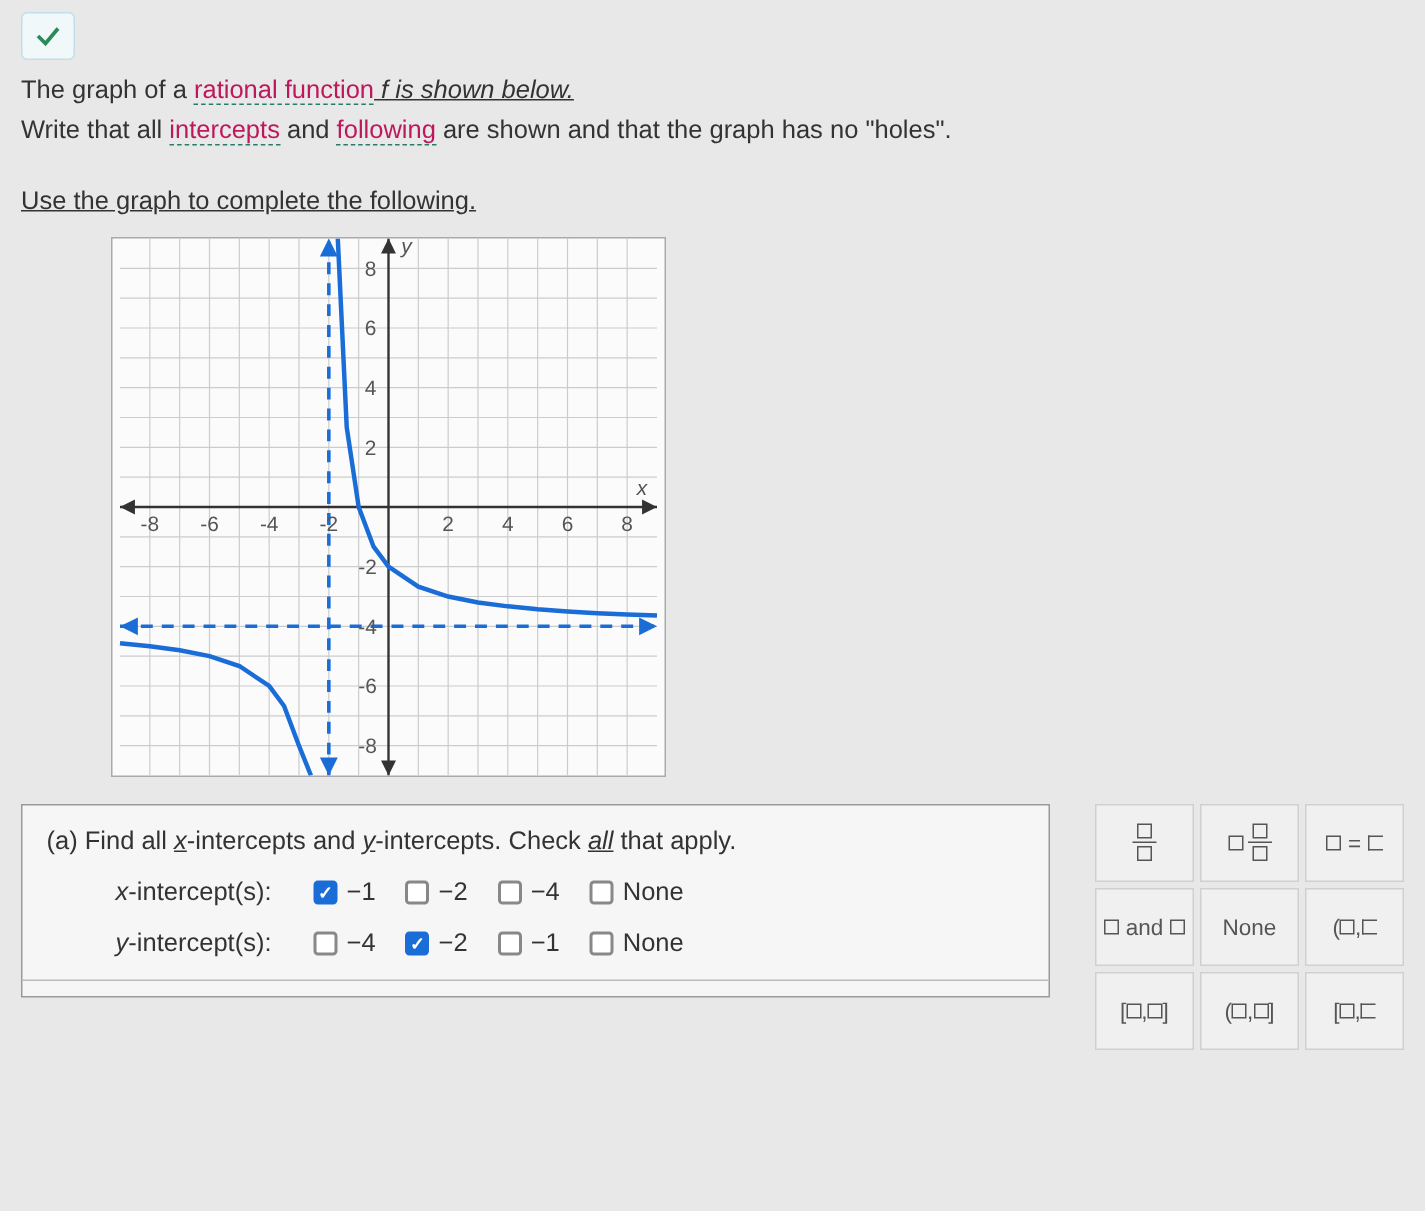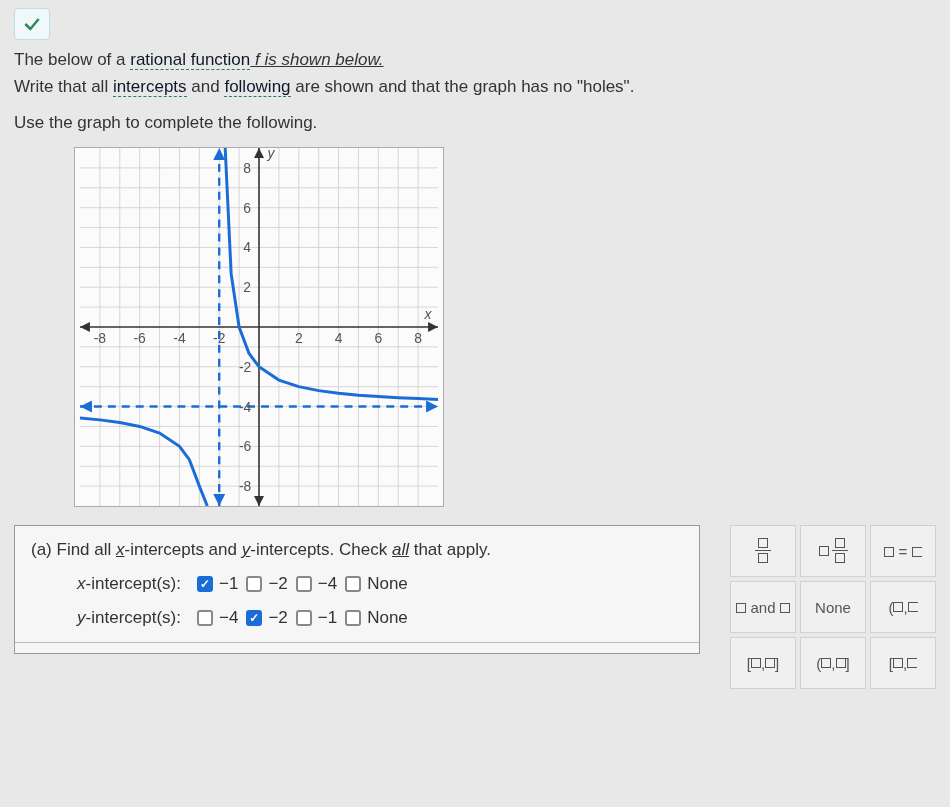--- a/index.html
+++ b/index.html
@@ -15,42 +15,42 @@
       width: 36px; height: 32px;
       border: 1px solid #c0dde8;
       border-radius: 4px;
       display: flex; align-items: center; justify-content: center;
       background: #f0f8fa;
       margin-bottom: 6px;
     }
     .checkmark-box svg { width: 20px; height: 20px; }
     .prompt { line-height: 1.6; margin-bottom: 8px; }
     .link-term {
-      color: #0f172a;
+      color: #be185d;
       border-bottom: 1px dashed #2a7a6a;
       cursor: help;
     }
     .italic { font-style: italic; text-decoration: underline; }
-    .use-graph { margin: 13px 0 14px; }
+    .use-graph { margin: 24px 0 14px; text-decoration: underline; }
     .graph-wrap {
       width: 370px; height: 360px;
       border: 1px solid #aaa;
       background: #fbfbfb;
       margin-left: 60px;
       display: block;
     }
     .bottom-row { display: flex; gap: 30px; align-items: flex-start; margin-top: 18px; }
     .answer-box {
       border: 1px solid #999;
       background: #f6f6f6;
       padding: 14px 16px 4px;
       width: 768px;
     }
     .part-a { font-size: 17px; margin-bottom: 14px; }
-    .opt-row { display: flex; align-items: center; gap: 8px; margin: 10px 0 14px; font-size: 17px; }
+    .opt-row { display: flex; align-items: center; gap: 20px; margin: 10px 0 14px; font-size: 17px; }
     .opt-label { font-style: italic; width: 150px; text-align: right; margin-right: 8px; font-style: normal;}
     .opt-label .var { font-style: italic; }
     .opt { display: flex; align-items: center; gap: 6px; }
     .cb {
       width: 16px; height: 16px;
       border: 2px solid #888;
       border-radius: 3px;
       display: inline-flex; align-items: center; justify-content: center;
       background: #fff;
       cursor: pointer;
@@ -81,21 +81,21 @@
 </head>
 <body>
 
 <div class="checkmark-box">
   <svg viewBox="0 0 24 24">
       <path d="M4 12 L10 18 L20 6" fill="none" stroke="#2a8a5a" stroke-width="3"></path>
     </svg>
 </div>
 
 <div class="prompt">
-  <span>The below of a </span><span class="link-term">rational function</span><span class="italic"> f is shown below.</span><br>
+  <span>The graph of a </span><span class="link-term">rational function</span><span class="italic"> f is shown below.</span><br>
   <span>Write that all </span><span class="link-term">intercepts</span><span> and </span><span class="link-term">following</span><span> are shown and that the graph has no "holes".</span>
 </div>
 
 <div class="use-graph">Use the graph to complete the following.</div>
 
 <svg class="graph-wrap" viewBox="-9 -9 18 18">
   <g transform="scale(1,-1)">
 
     <g stroke="#ccc" stroke-width="0.04">
       <line x1="-9" y1="-8" x2="9" y2="-8"></line>

